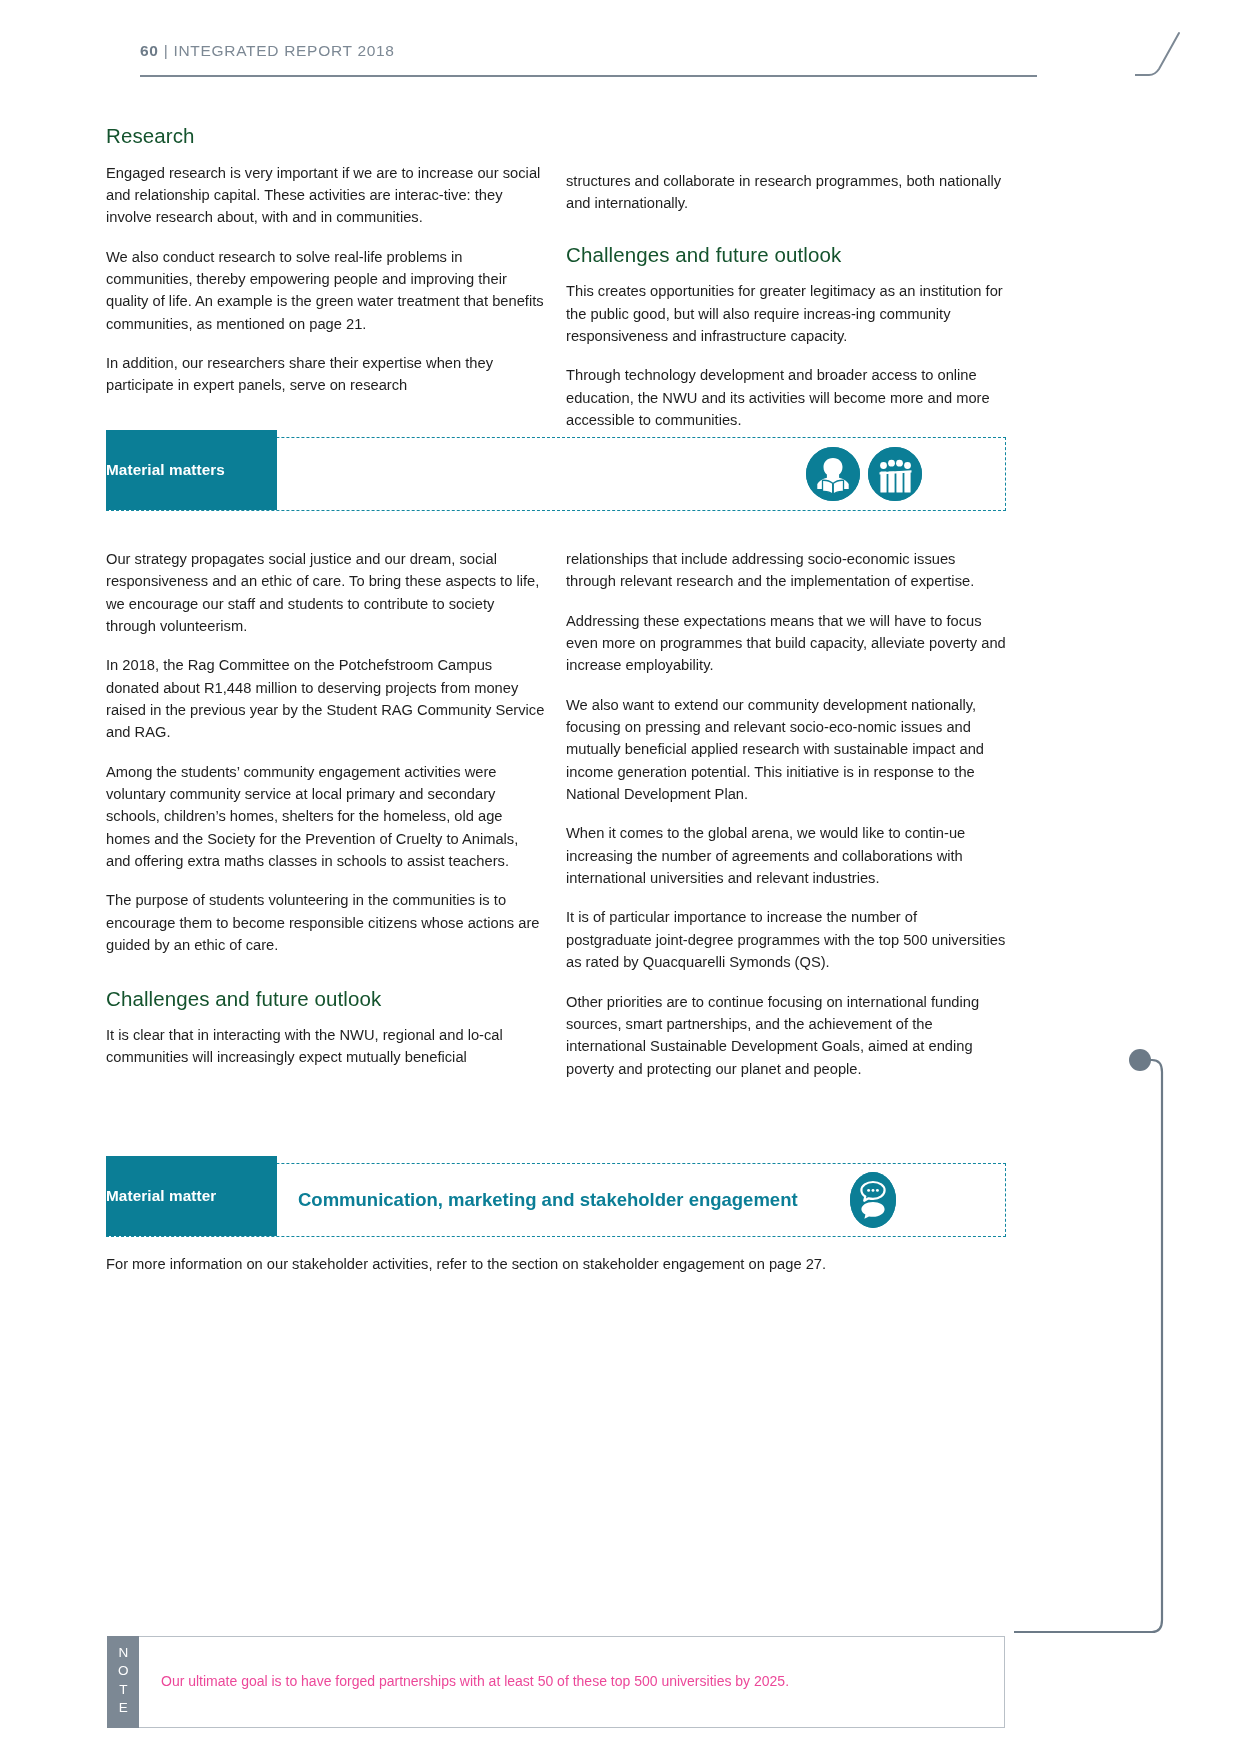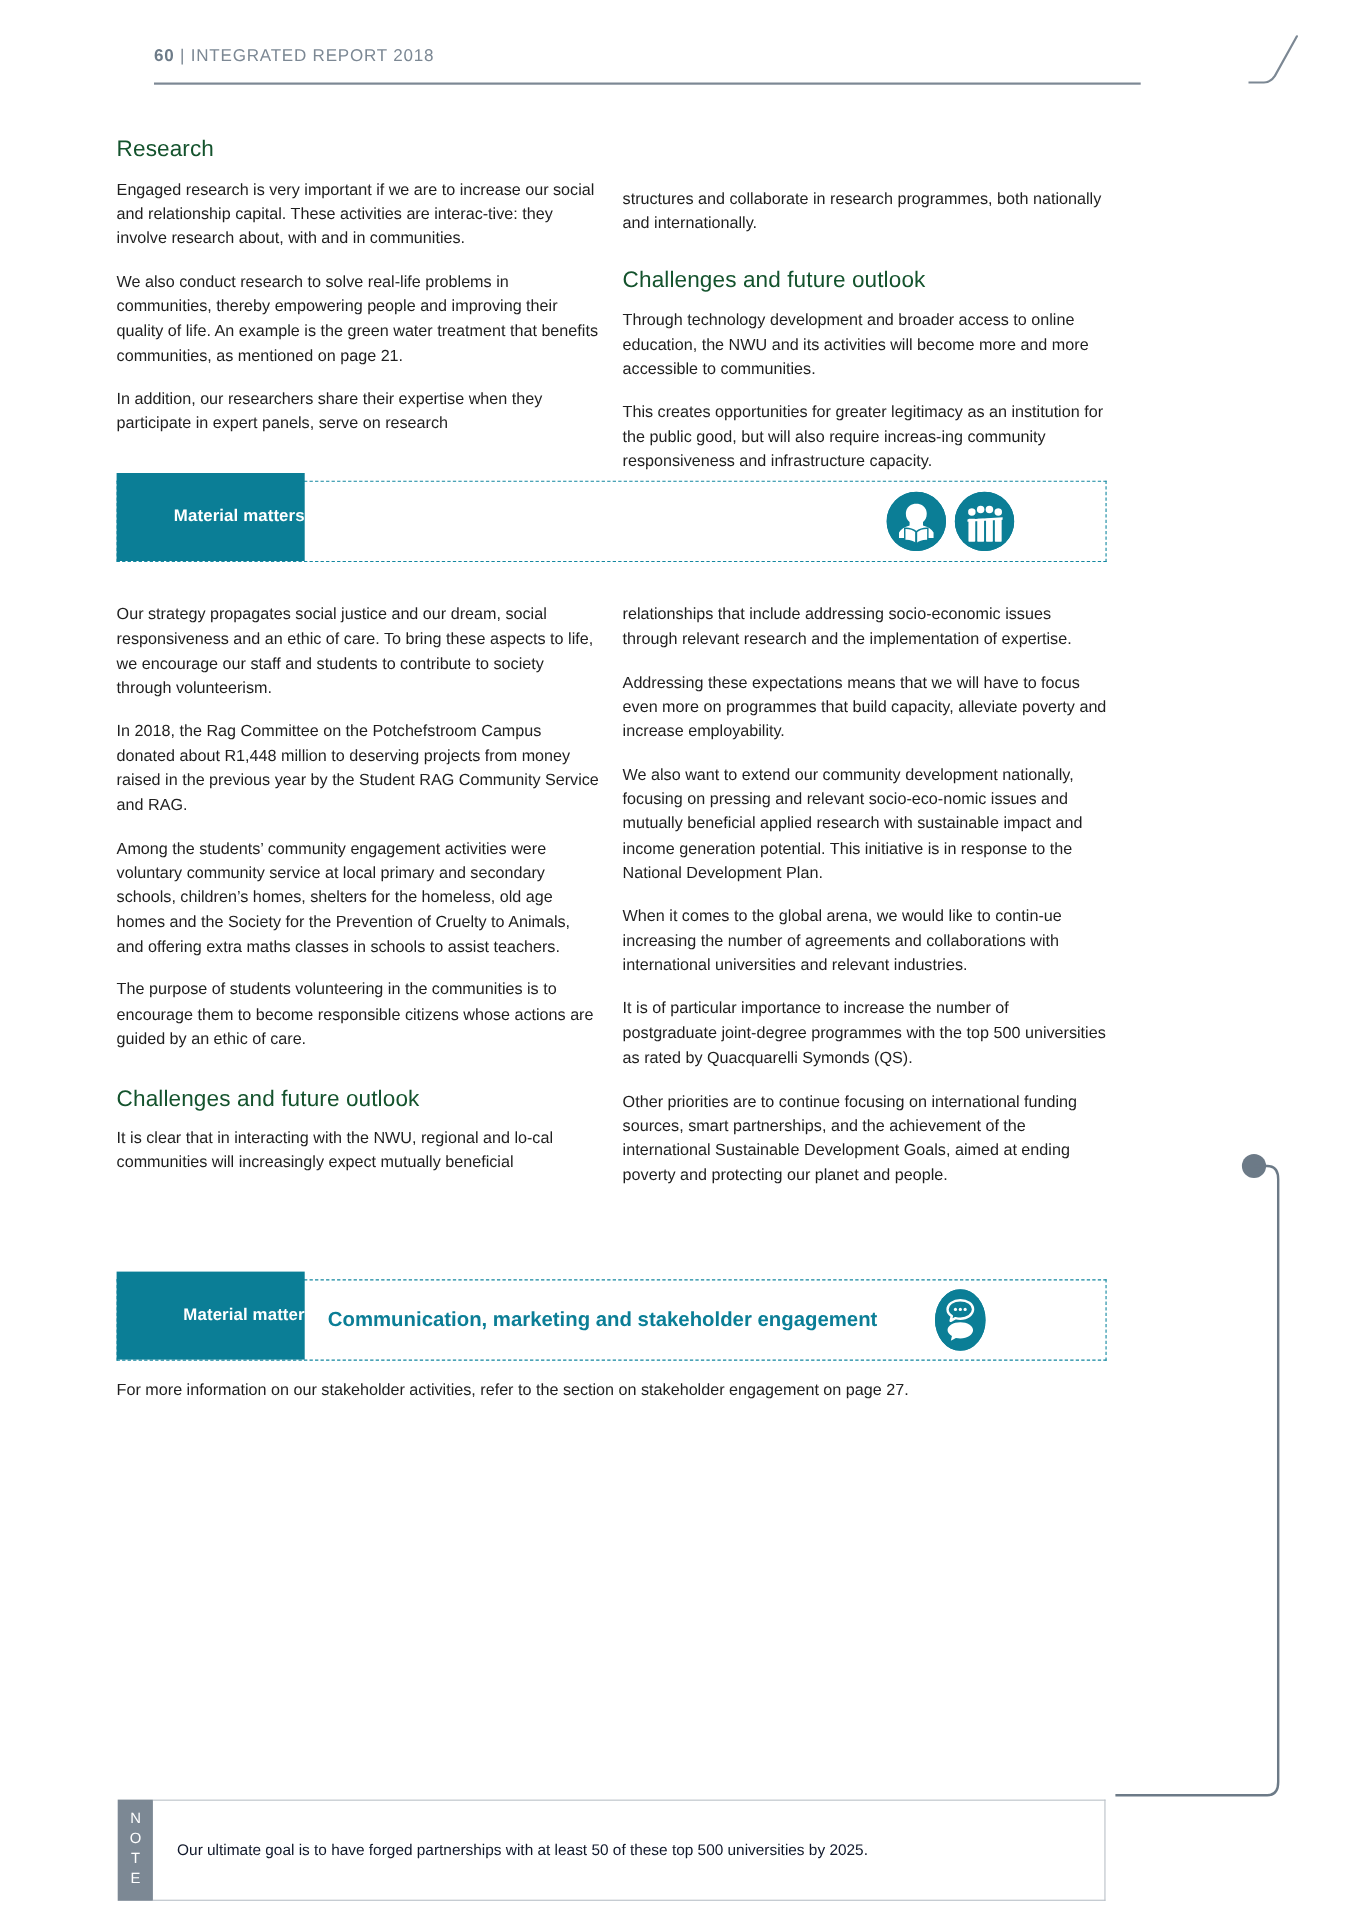--- a/index.html
+++ b/index.html
@@ -99,21 +99,21 @@
   }
   .matter-tag {
     position: absolute;
     left: 0px;
     top: -7px;
     width: 171px;
     height: 80px;
     background: #0b7e96;
     display: flex;
     align-items: center;
-    justify-content: flex-end;
+    justify-content: flex-start;
   }
   .matter-tag-label {
     color: #ffffff;
     font-size: 15.3px;
     font-weight: bold;
     letter-spacing: 0.1px;
   }
   .matter-title {
     position: absolute;
     left: 192px;
@@ -184,21 +184,21 @@
     right: 0;
     bottom: 0;
     border: 1.3px solid #b9c0c7;
     border-left: none;
     box-sizing: border-box;
     display: flex;
     align-items: center;
   }
   .note-text {
     font-size: 14px;
-    color: #0f172a;
+    color: #ec4899;
     padding-left: 22px;
     line-height: 1.4;
   }
 
   
   .connector {
     position: absolute;
     left: 1010px;
     top: 1030px;
     width: 160px;
@@ -226,22 +226,22 @@
   <div class="col col-left" style="top:124px;">
     <h2 class="section-title">Research</h2>
     <p class="body">Engaged research is very important if we are to increase our social and relationship capital. These activities are interac-tive: they involve research about, with and in communities.</p>
     <p class="body">We also conduct research to solve real-life problems in communities, thereby empowering people and improving their quality of life. An example is the green water treatment that benefits communities, as mentioned on page 21.</p>
     <p class="body">In addition, our researchers share their expertise when they participate in expert panels, serve on research</p>
   </div>
 
   <div class="col col-right" style="top:126px;margin-top:44px;">
     <p class="body">structures and collaborate in research programmes, both nationally and internationally.</p>
     <h2 class="section-title" style="margin-top:28px;">Challenges and future outlook</h2>
+    <p class="body">This creates opportunities for greater legitimacy as an institution for the public good, but will also require increas-ing community responsiveness and infrastructure capacity.</p>
     <p class="body">Through technology development and broader access to online education, the NWU and its activities will become more and more accessible to communities.</p>
-    <p class="body">This creates opportunities for greater legitimacy as an institution for the public good, but will also require increas-ing community responsiveness and infrastructure capacity.</p>
   </div>
 
   <div class="matter-banner" style="top:437px;">
     <div class="matter-dash"></div>
     <div class="matter-tag">
       <span class="matter-tag-label">Material matters</span>
     </div>
     <div class="matter-icons">
       <div class="icon-circle">
         <svg width="54" height="54" viewBox="0 0 54 54">

